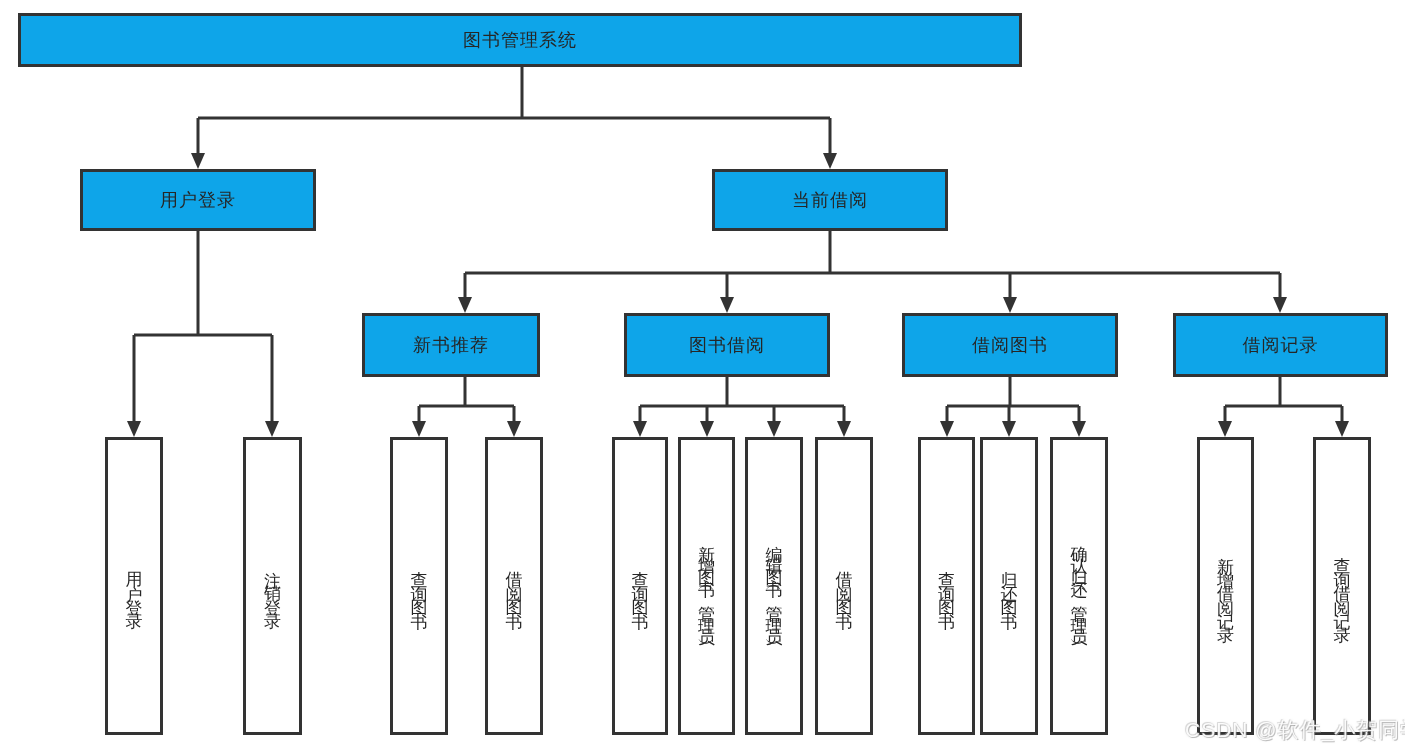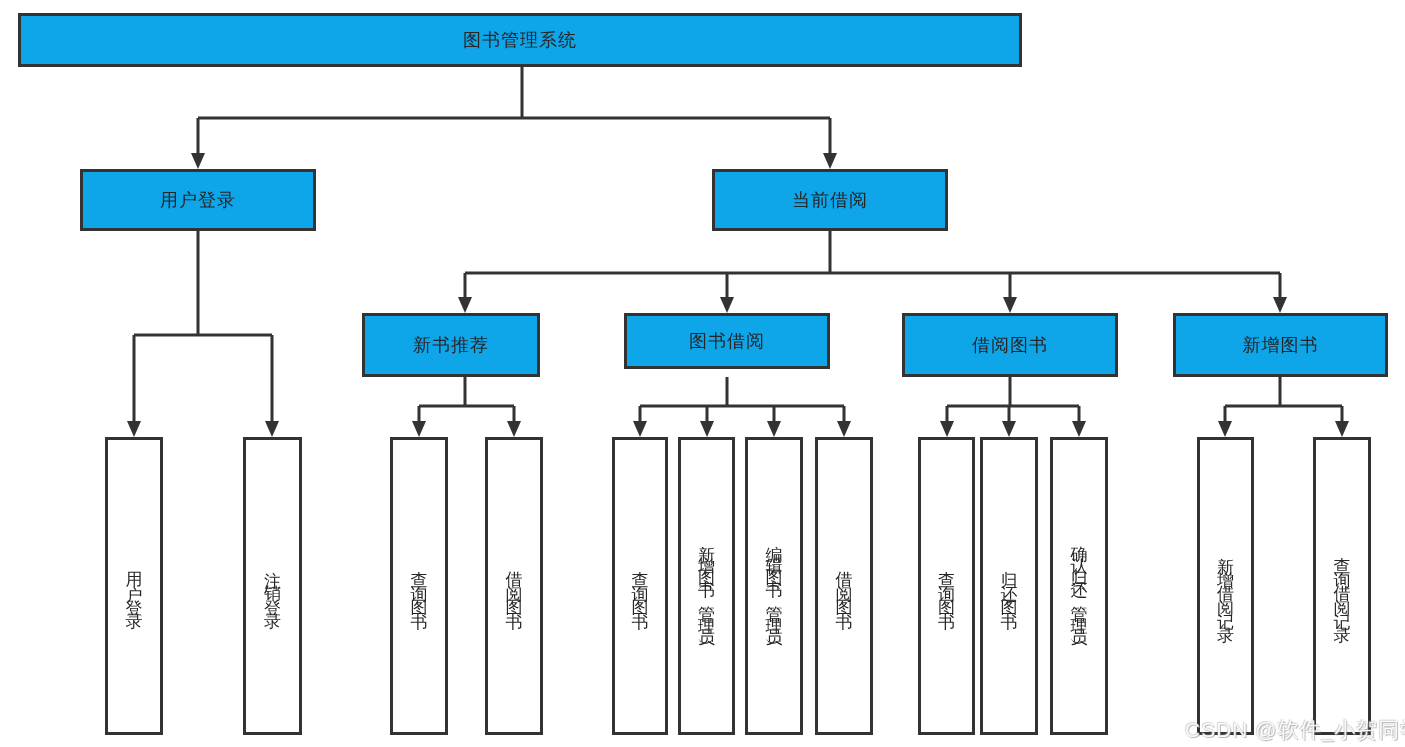--- a/index.html
+++ b/index.html
@@ -108,28 +108,28 @@
   <div class="node" style="left:80px; top:169px; width:236px; height:62px;">
     <span>用户登录</span>
   </div>
   <div class="node" style="left:712px; top:169px; width:236px; height:62px;">
     <span>当前借阅</span>
   </div>
 
   <div class="node" style="left:362px; top:313px; width:178px; height:64px;">
     <span>新书推荐</span>
   </div>
-  <div class="node" style="left:624px; top:313px; width:206px; height:56px;">
+  <div class="node" style="left:624px; top:313px; width:206px; height:64px;">
     <span>图书借阅</span>
   </div>
   <div class="node" style="left:902px; top:313px; width:216px; height:64px;">
     <span>借阅图书</span>
   </div>
   <div class="node" style="left:1173px; top:313px; width:215px; height:64px;">
-    <span>新增图书</span>
+    <span>借阅记录</span>
   </div>
 
   <div class="leaf" style="left:105px; width:58px;">
     <span>用户登录</span>
   </div>
   <div class="leaf" style="left:243px; width:59px;">
     <span>注销登录</span>
   </div>
 
   <div class="leaf" style="left:390px; width:58px;">

